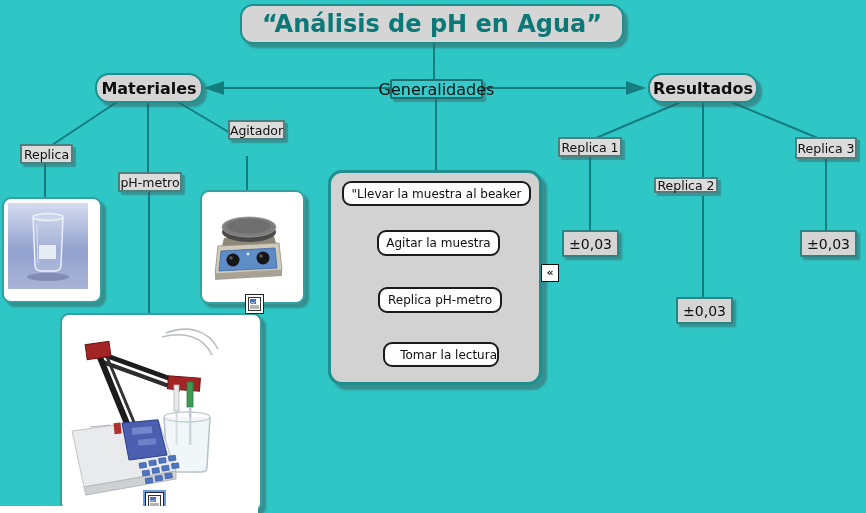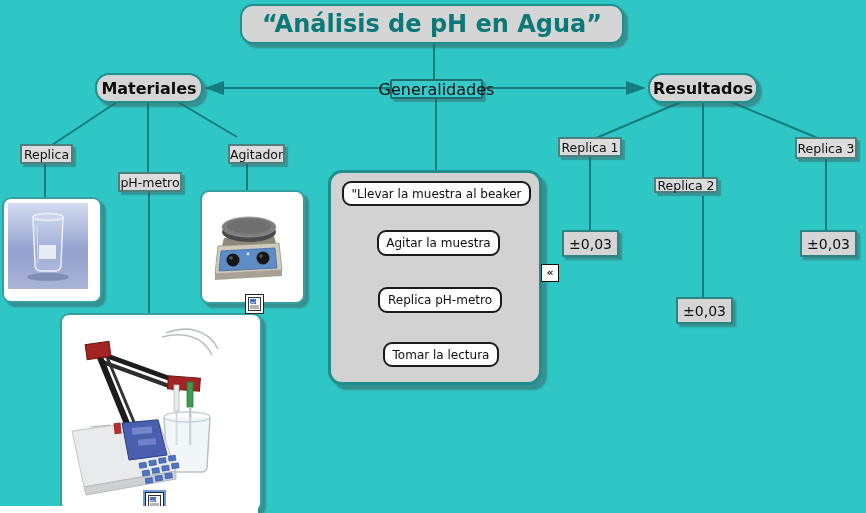--- a/index.html
+++ b/index.html
@@ -114,21 +114,21 @@
   </div>
 
   <div class="node label-node" style="left:20px;top:144px;width:53px;height:20px;">
     <span>Replica</span>
   </div>
 
   <div class="node label-node" style="left:118px;top:172px;width:64px;height:20px;">
     <span>pH-metro</span>
   </div>
 
-  <div class="node label-node" style="left:228px;top:144px;width:57px;height:20px;">
+  <div class="node label-node" style="left:228px;top:120px;width:57px;height:20px;">
     <span>Agitador</span>
   </div>
 
   <div class="node label-node" style="left:558px;top:137px;width:64px;height:20px;">
     <span>Replica 1</span>
   </div>
   <div class="node label-node" style="left:654px;top:177px;width:64px;height:16px;">
     <span>Replica 2</span>
   </div>
   <div class="node label-node" style="left:795px;top:137px;width:62px;height:22px;">
@@ -149,21 +149,21 @@
 
   <div class="node step-node" style="left:342px;top:181px;width:189px;height:25px;">
     <span>"Llevar la muestra al beaker</span>
   </div>
   <div class="node step-node" style="left:377px;top:230px;width:123px;height:26px;">
     <span>Agitar la muestra</span>
   </div>
   <div class="node step-node" style="left:378px;top:287px;width:124px;height:26px;">
     <span>Replica pH-metro</span>
   </div>
-  <div class="node step-node" style="left:383px;top:342px;width:116px;height:25px;">
+  <div class="node step-node" style="left:383px;top:342px;width:116px;height:25px;justify-content:flex-end;">
     <span>Tomar la lectura</span>
   </div>
 
   <div class="mini-icon collapse-box" style="left:541px;top:264px;">
     <span>«</span>
   </div>
 
   <div class="img-frame" style="position:absolute;left:2px;top:197px;width:88px;height:94px;">
     <svg width="80" height="86" viewBox="0 0 80 86">
       <defs>

